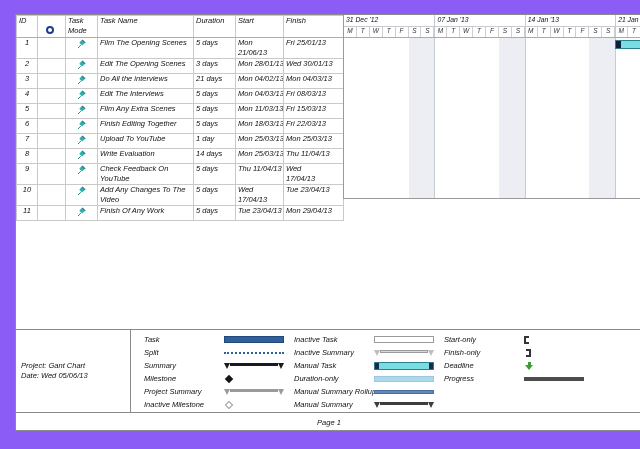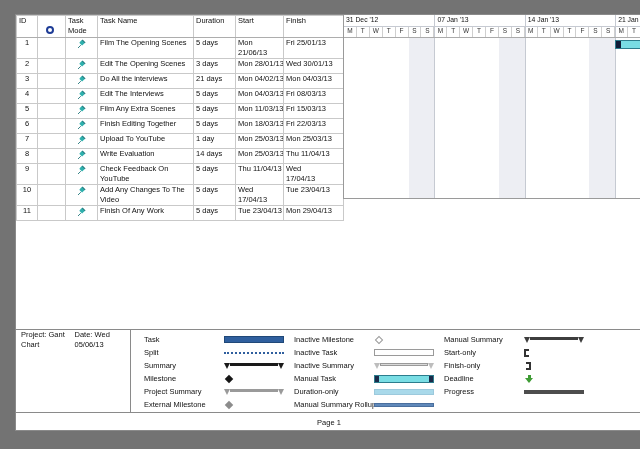--- a/index.html
+++ b/index.html
@@ -1,19 +1,19 @@
 <!DOCTYPE html>
 <html><head>
 <meta charset="utf-8">
 <style>
   * { margin:0; padding:0; box-sizing:border-box; }
   html,body { background:#fff; }
   #screen {
-    position:relative; width:640px; height:449px; background:#737373;
-    font-family:"Liberation Sans", sans-serif; color:#111; overflow:hidden;
+    position:relative; width:640px; height:449px; background:#8b5cf6;
+    font-family:"Liberation Sans", sans-serif; color:#111; overflow:hidden;font-style:italic;
   }
   
   #doc {
     position:absolute; left:15px; top:14px; width:626px; height:417px;
     border-top:1px solid #8a8a8a; border-left:1px solid #8a8a8a; border-bottom:1px solid #8a8a8a;
     background:#fff;
   }
   
   #task-table { position:absolute; left:0; top:0; width:327px; border-collapse:collapse; table-layout:fixed; }
   #task-table th, #task-table td {
@@ -51,21 +51,21 @@
     border:1px solid #2c7d8d; display:flex;
   }
   #chart .gbar .cap { width:5px; height:100%; background:#101d38; }
   
   #legend-box {
     position:absolute; left:0; top:314px; width:626px; height:84px;
     border-top:1px solid #8a8a8a; border-bottom:1px solid #8a8a8a;
   }
   #project-cell {
     position:absolute; left:0; top:0; width:115px; height:100%;
-    border-right:1px solid #8a8a8a; display:flex; flex-direction:row;
+    border-right:1px solid #8a8a8a; display:flex; flex-direction:column;
     justify-content:center; padding-left:5px; font-size:7.5px; line-height:10px;
   }
   #legend-grid {
     position:absolute; left:116px; top:3px;
     display:grid; grid-template-columns:repeat(3,150px);
     grid-template-rows:repeat(6,13px); grid-auto-flow:column;
   }
   .lg-item { display:flex; align-items:center; padding-left:12px; }
   .lg-label { flex:0 0 80px; font-size:7.5px; line-height:9px; white-space:nowrap; overflow:hidden; }
   .lg-sym { flex:0 0 60px; display:flex; align-items:center; }
@@ -367,26 +367,20 @@
             <span class="lg-label">Project Summary</span>
             <div class="lg-sym">
               <div class="sum-wrap">
                 <div class="tri t-gray"></div>
                 <div class="sum-bar c-gray"></div>
                 <div class="tri t-gray"></div>
               </div>
             </div>
           </div>
           <div class="lg-item">
-            <span class="lg-label">External Milestone</span>
-            <div class="lg-sym">
-              <div class="dia dia-gray"></div>
-            </div>
-          </div>
-          <div class="lg-item">
             <span class="lg-label">Inactive Milestone</span>
             <div class="lg-sym">
               <div class="dia dia-white"></div>
             </div>
           </div>
           <div class="lg-item">
             <span class="lg-label">Inactive Task</span>
             <div class="lg-sym">
               <div class="b b-inactive-task"></div>
             </div>

